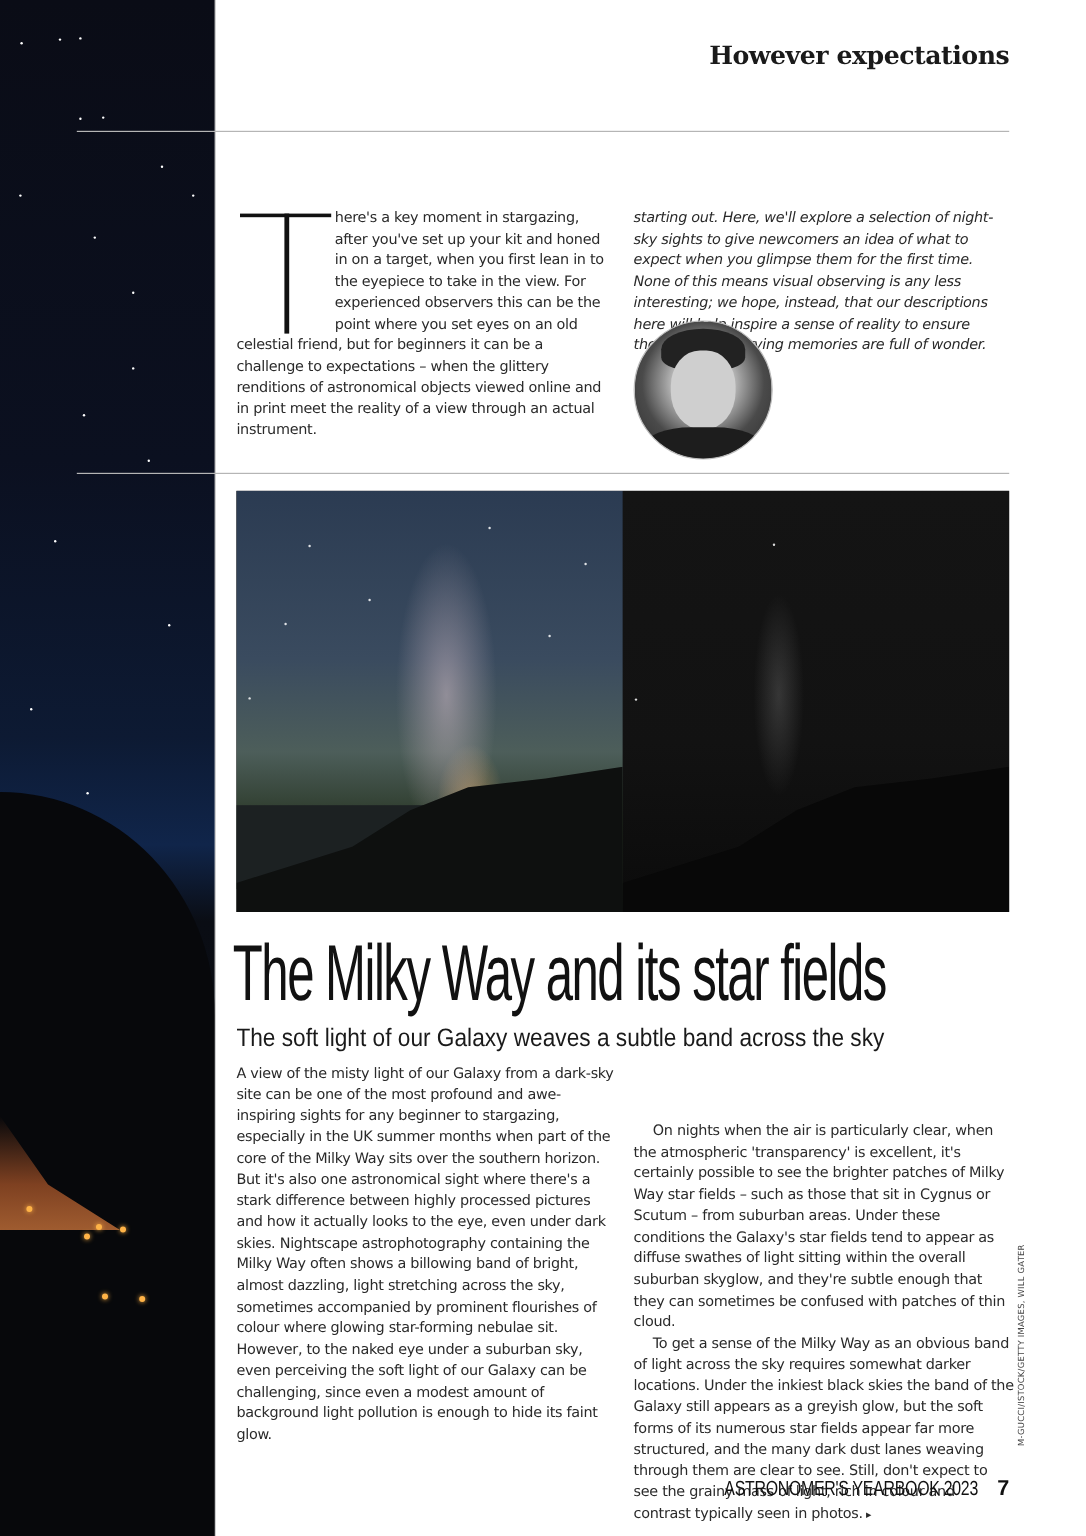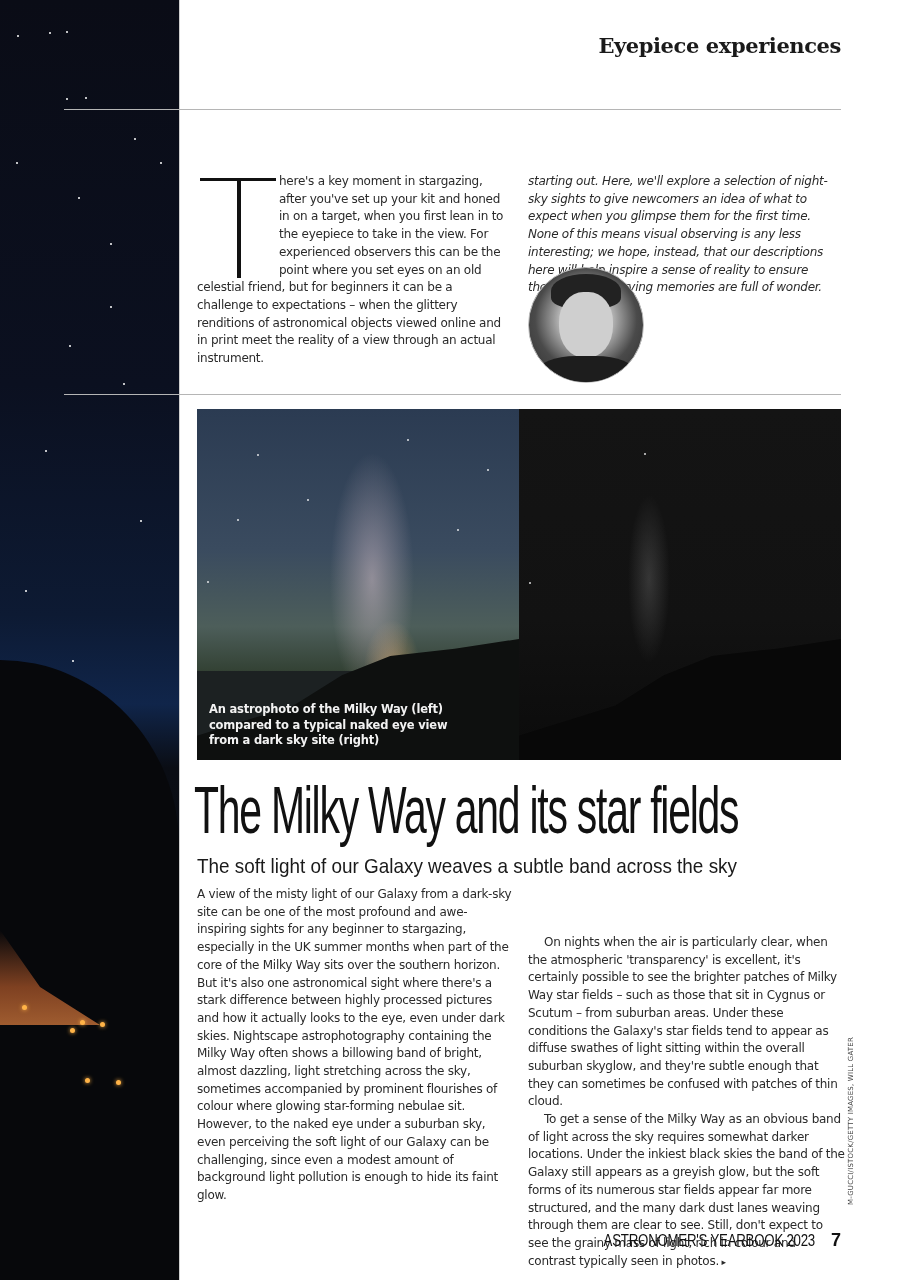--- a/index.html
+++ b/index.html
@@ -148,21 +148,21 @@
   <span class="star" style="left:72px;top:660px"></span>
   <span class="light" style="left:22px;top:1005px"></span>
   <span class="light" style="left:80px;top:1020px"></span>
   <span class="light" style="left:70px;top:1028px"></span>
   <span class="light" style="left:100px;top:1022px"></span>
   <span class="light" style="left:85px;top:1078px"></span>
   <span class="light" style="left:116px;top:1080px"></span>
 </div>
 <div class="sky-border"></div>
 
-<div class="section-title">Eyepiece experiences</div>
+<div class="section-title">However expectations</div>
 <div class="rule" style="left:64px;top:109px;width:777px"></div>
 
 <div class="intro-left body-text">
   <div class="dropcap">
     <div class="bar-h"></div>
     <div class="bar-v"></div>
   </div>
   <p>here's a key moment in stargazing, after you've set up your kit and honed in on a target, when you first lean in to the eyepiece to take in the view. For experienced observers this can be the point where you set eyes on an old celestial friend, but for beginners it can be a challenge to expectations – when the glittery renditions of astronomical objects viewed online and in print meet the reality of a view through an actual instrument.</p>
 </div>
 
@@ -190,21 +190,20 @@
     <span class="pstar" style="left:110px;top:90px"></span>
     <span class="pstar" style="left:260px;top:120px"></span>
     <span class="pstar" style="left:40px;top:110px"></span>
     <span class="pstar" style="left:290px;top:60px"></span>
   </div>
   <div class="photo-right">
     <div class="land"></div>
     <span class="pstar" style="left:125px;top:44px"></span>
     <span class="pstar" style="left:10px;top:173px"></span>
   </div>
-  <div class="caption">An astrophoto of the Milky Way (left) compared to a typical naked eye view from a dark sky site (right)</div>
 </div>
 
 <div class="headline">The Milky Way and its star fields</div>
 <div class="standfirst">The soft light of our Galaxy weaves a subtle band across the sky</div>
 
 <div class="main-left body-text">
   <p>A view of the misty light of our Galaxy from a dark-sky site can be one of the most profound and awe-inspiring sights for any beginner to stargazing, especially in the UK summer months when part of the core of the Milky Way sits over the southern horizon. But it's also one astronomical sight where there's a stark difference between highly processed pictures and how it actually looks to the eye, even under dark skies. Nightscape astrophotography containing the Milky Way often shows a billowing band of bright, almost dazzling, light stretching across the sky, sometimes accompanied by prominent flourishes of colour where glowing star-forming nebulae sit. However, to the naked eye under a suburban sky, even perceiving the soft light of our Galaxy can be challenging, since even a modest amount of background light pollution is enough to hide its faint glow.</p>
 </div>
 <div class="main-right body-text">
   <p class="indent">On nights when the air is particularly clear, when the atmospheric 'transparency' is excellent, it's certainly possible to see the brighter patches of Milky Way star fields – such as those that sit in Cygnus or Scutum – from suburban areas. Under these conditions the Galaxy's star fields tend to appear as diffuse swathes of light sitting within the overall suburban skyglow, and they're subtle enough that they can sometimes be confused with patches of thin cloud.</p>

